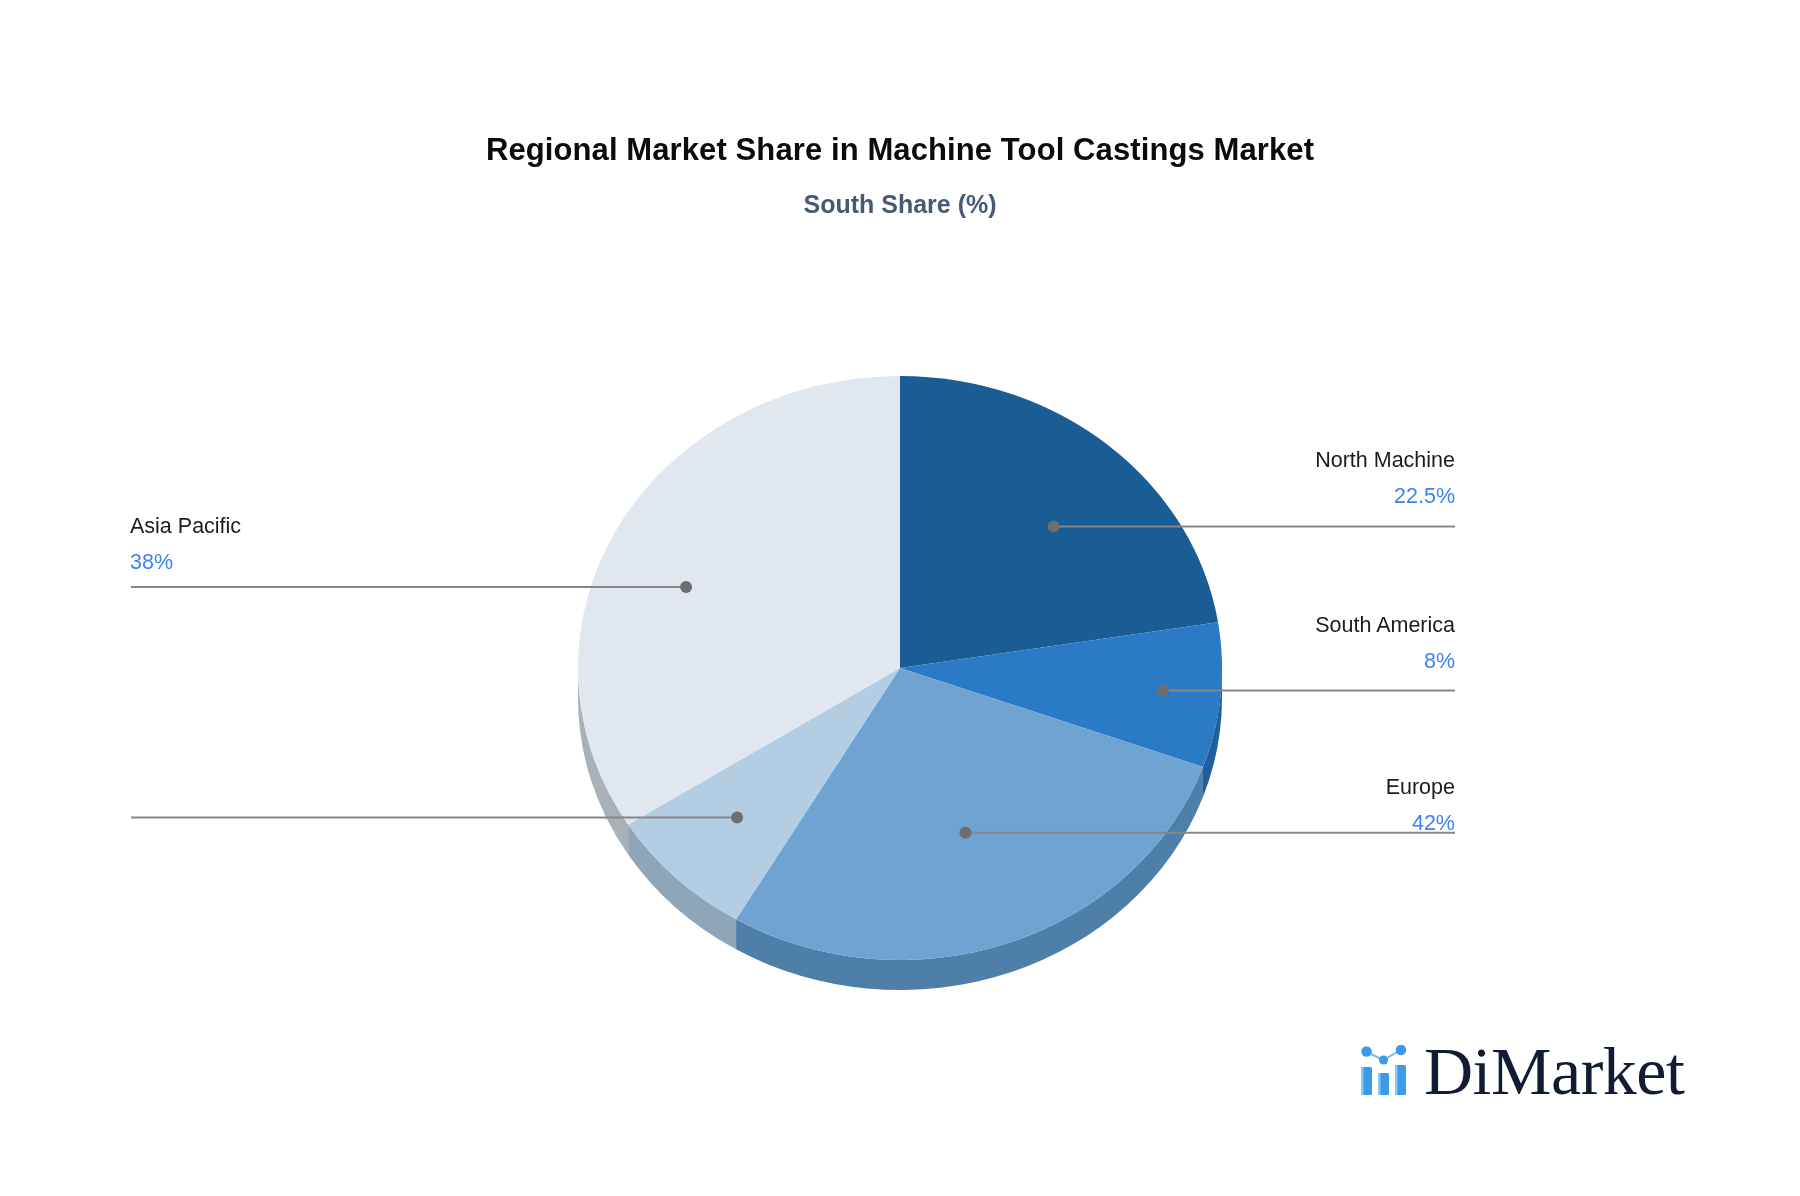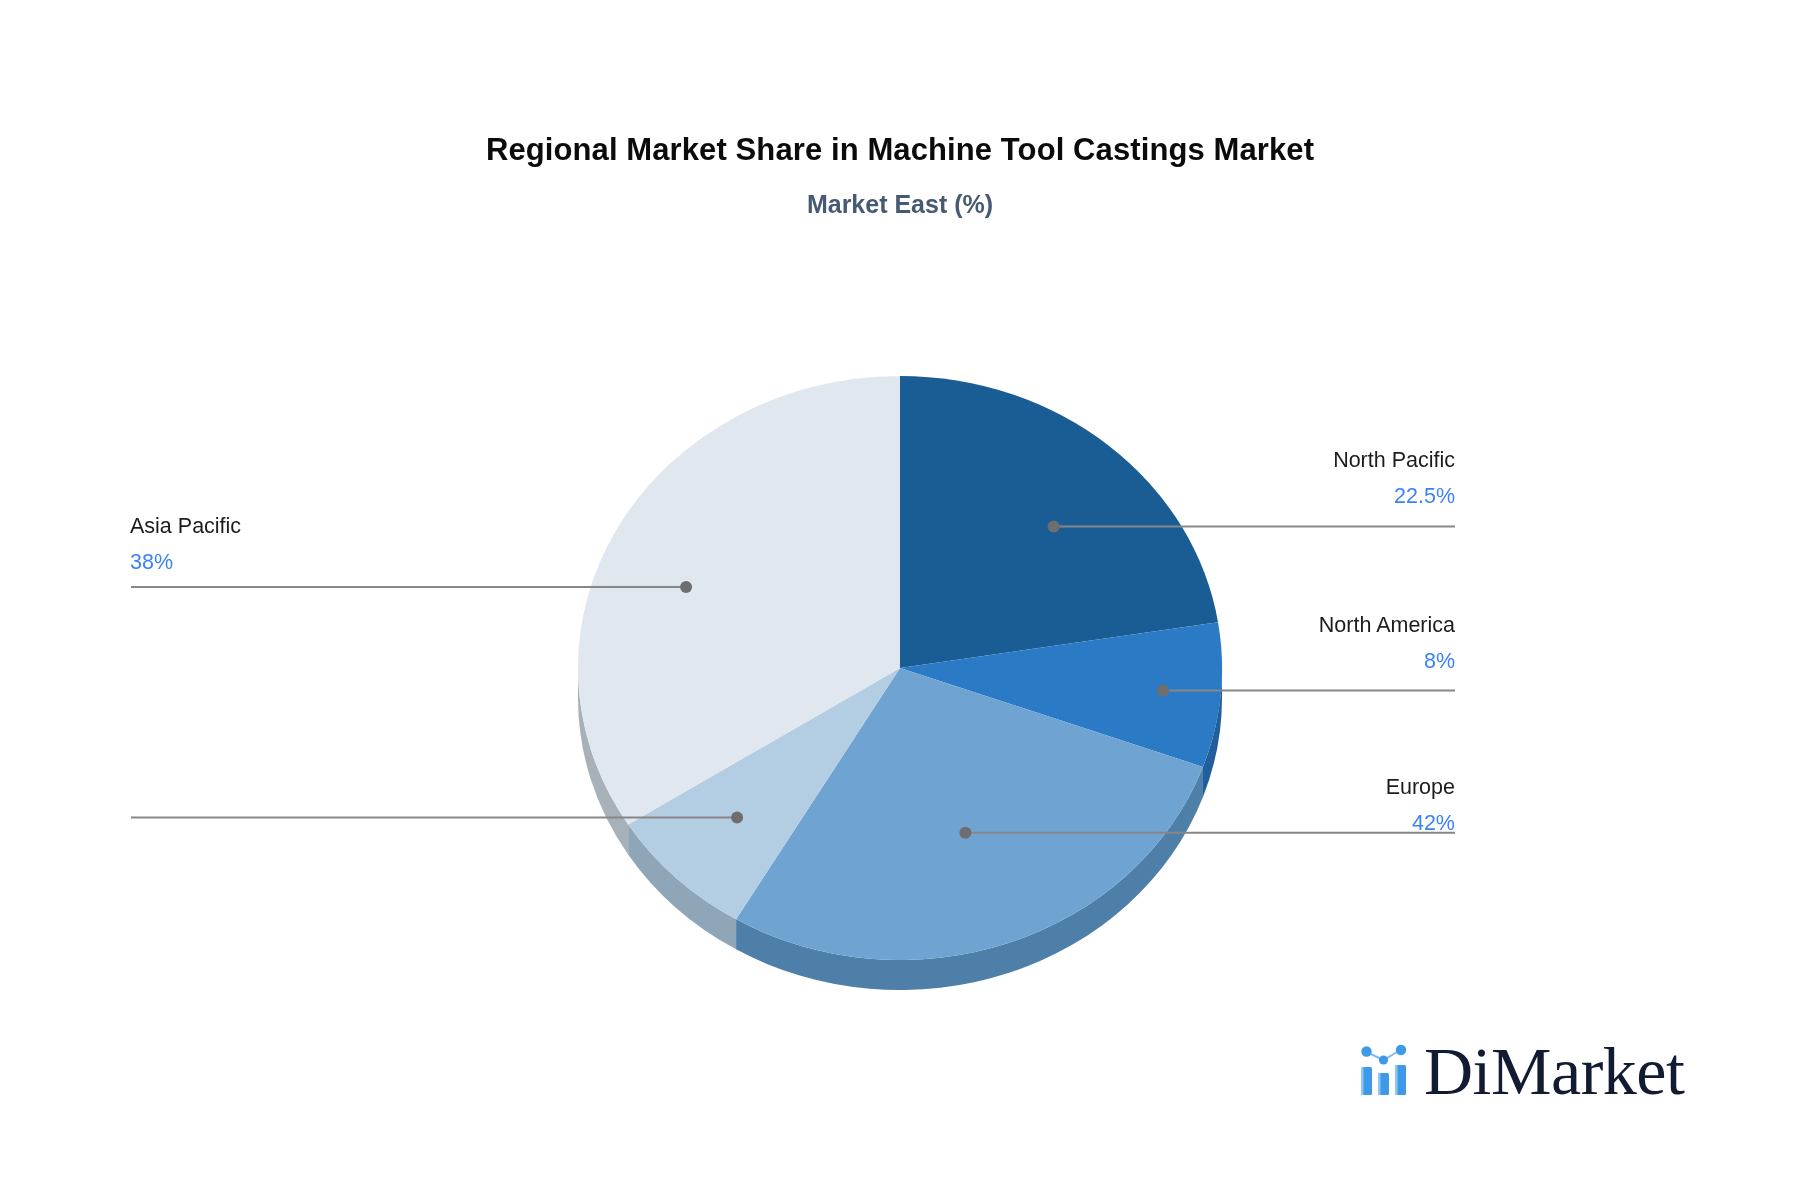--- a/index.html
+++ b/index.html
@@ -91,21 +91,21 @@
     line-height: 1;
     letter-spacing: -0.5px;
   }
 </style>
 </head>
 <body>
 
 <div id="canvas">
 
   <div class="title">Regional Market Share in Machine Tool Castings Market</div>
-  <div class="subtitle">Market East (%)</div>
+  <div class="subtitle">South Share (%)</div>
 
   <div class="pie-wrap">
     <svg class="pie" width="1800" height="1196" viewBox="0 0 1800 1196" xmlns="http://www.w3.org/2000/svg">
       <g id="pie-sides">
           <path d="M 1222 668 A 322 292 0 0 1 1202.9636076032607 766.911472711625 L 1202.9636076032607 796.911472711625 A 322 292 0 0 0 1222 698 Z" fill="#215f9c"></path>
           <path d="M 1202.9636076032607 766.911472711625 A 322 292 0 0 1 736.0886641283805 919.3366718851516 L 736.0886641283805 949.3366718851516 A 322 292 0 0 0 1202.9636076032607 796.911472711625 Z" fill="#4e7fa8"></path>
           <path d="M 736.0886641283805 919.3366718851516 A 322 292 0 0 1 628.1264079883512 824.461424133867 L 628.1264079883512 854.461424133867 A 322 292 0 0 0 736.0886641283805 949.3366718851516 Z" fill="#8ea6b8"></path>
           <path d="M 628.1264079883512 824.461424133867 A 322 292 0 0 1 578 668 L 578 698 A 322 292 0 0 0 628.1264079883512 854.461424133867 Z" fill="#a9b1b8"></path>
         </g>
       <g id="pie-top">
@@ -124,26 +124,26 @@
           <circle cx="965.4441661913903" cy="832.8423107207802" r="6" fill="#6e6e6e"></circle>
           <polyline points="737.0976310018348,817.5932607764802 131,817.5932607764802" fill="none" stroke="#878787" stroke-width="2"></polyline>
           <circle cx="737.0976310018348" cy="817.5932607764802" r="6" fill="#6e6e6e"></circle>
           <polyline points="686.0875519885126,586.9348214636001 131,586.9348214636001" fill="none" stroke="#878787" stroke-width="2"></polyline>
           <circle cx="686.0875519885126" cy="586.9348214636001" r="6" fill="#6e6e6e"></circle>
         </g>
     </svg>
   </div>
 
   <div class="callout right" style="right: 345px; top: 450px;">
-    <span class="cname">North Pacific</span>
+    <span class="cname">North Machine</span>
     <span class="cval">22.5%</span>
   </div>
 
   <div class="callout right" style="right: 345px; top: 615px;">
-    <span class="cname">North America</span>
+    <span class="cname">South America</span>
     <span class="cval">8%</span>
   </div>
 
   <div class="callout right" style="right: 345px; top: 777px; margin-left: 22px;">
     <span class="cname">Europe</span>
     <span class="cval">42%</span>
   </div>
 
   <div class="callout left" style="left: 130px; top: 508px; margin-top: 8px;">
     <span class="cname">Asia Pacific</span>

